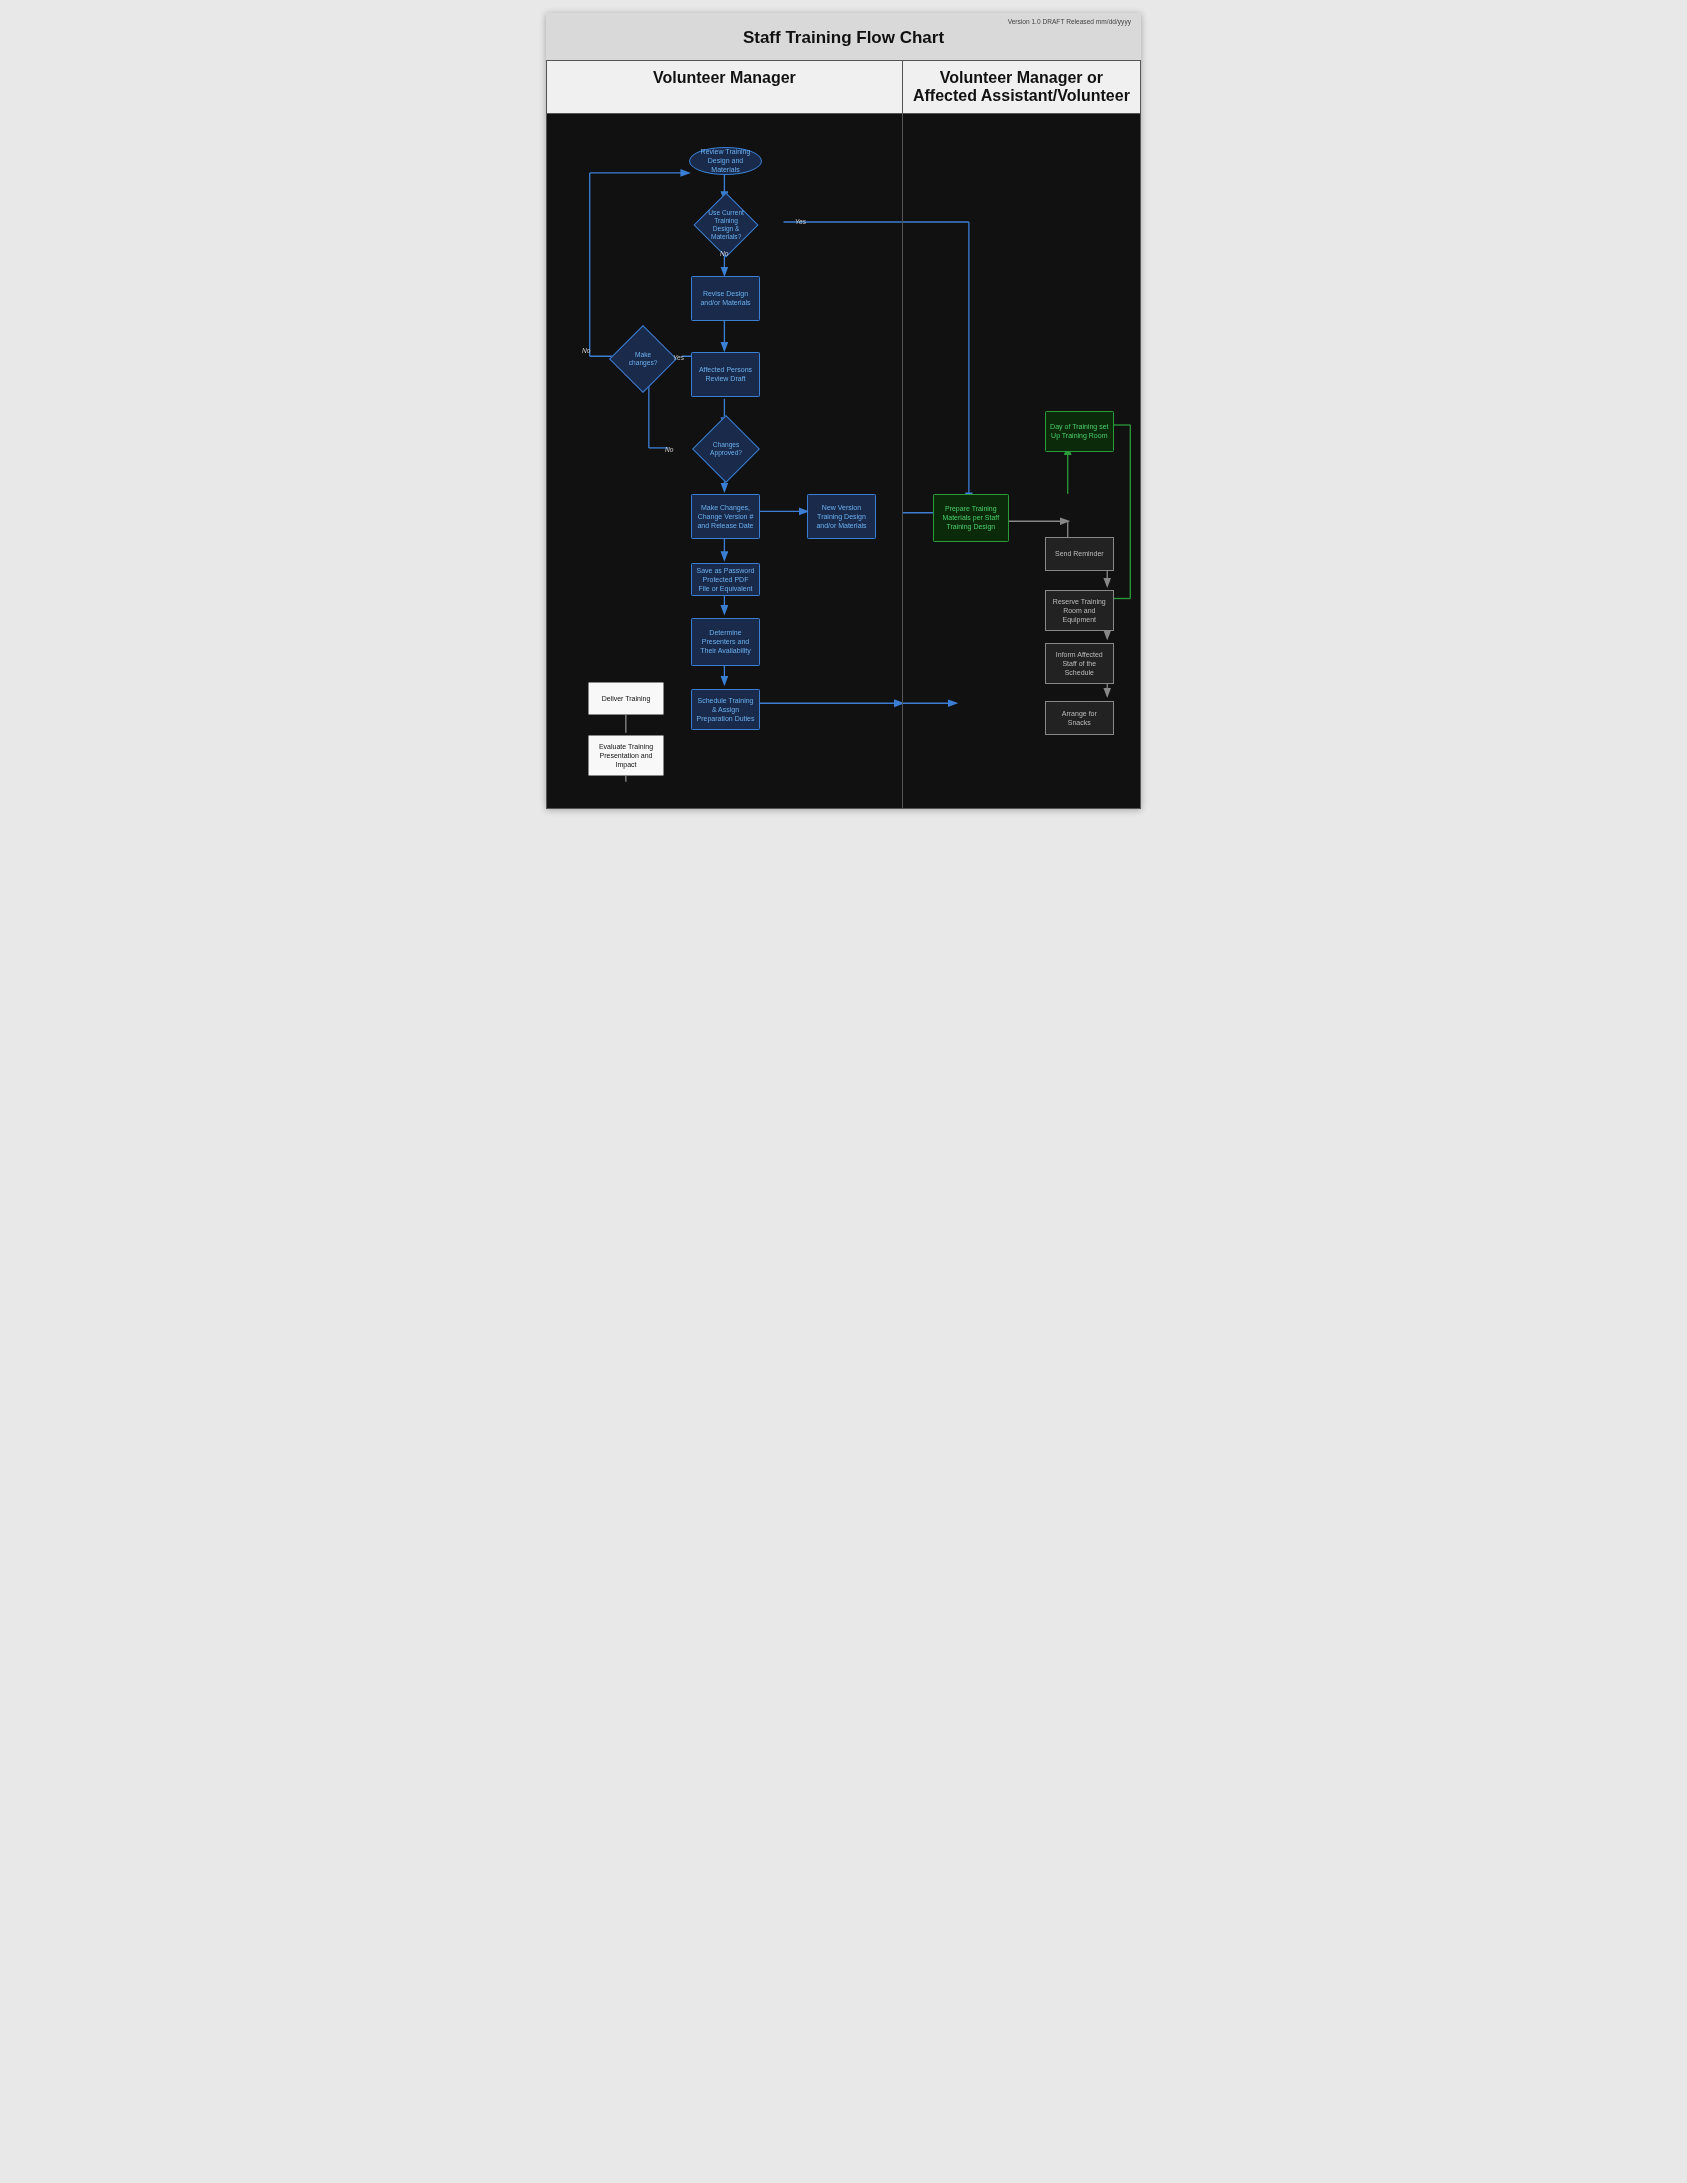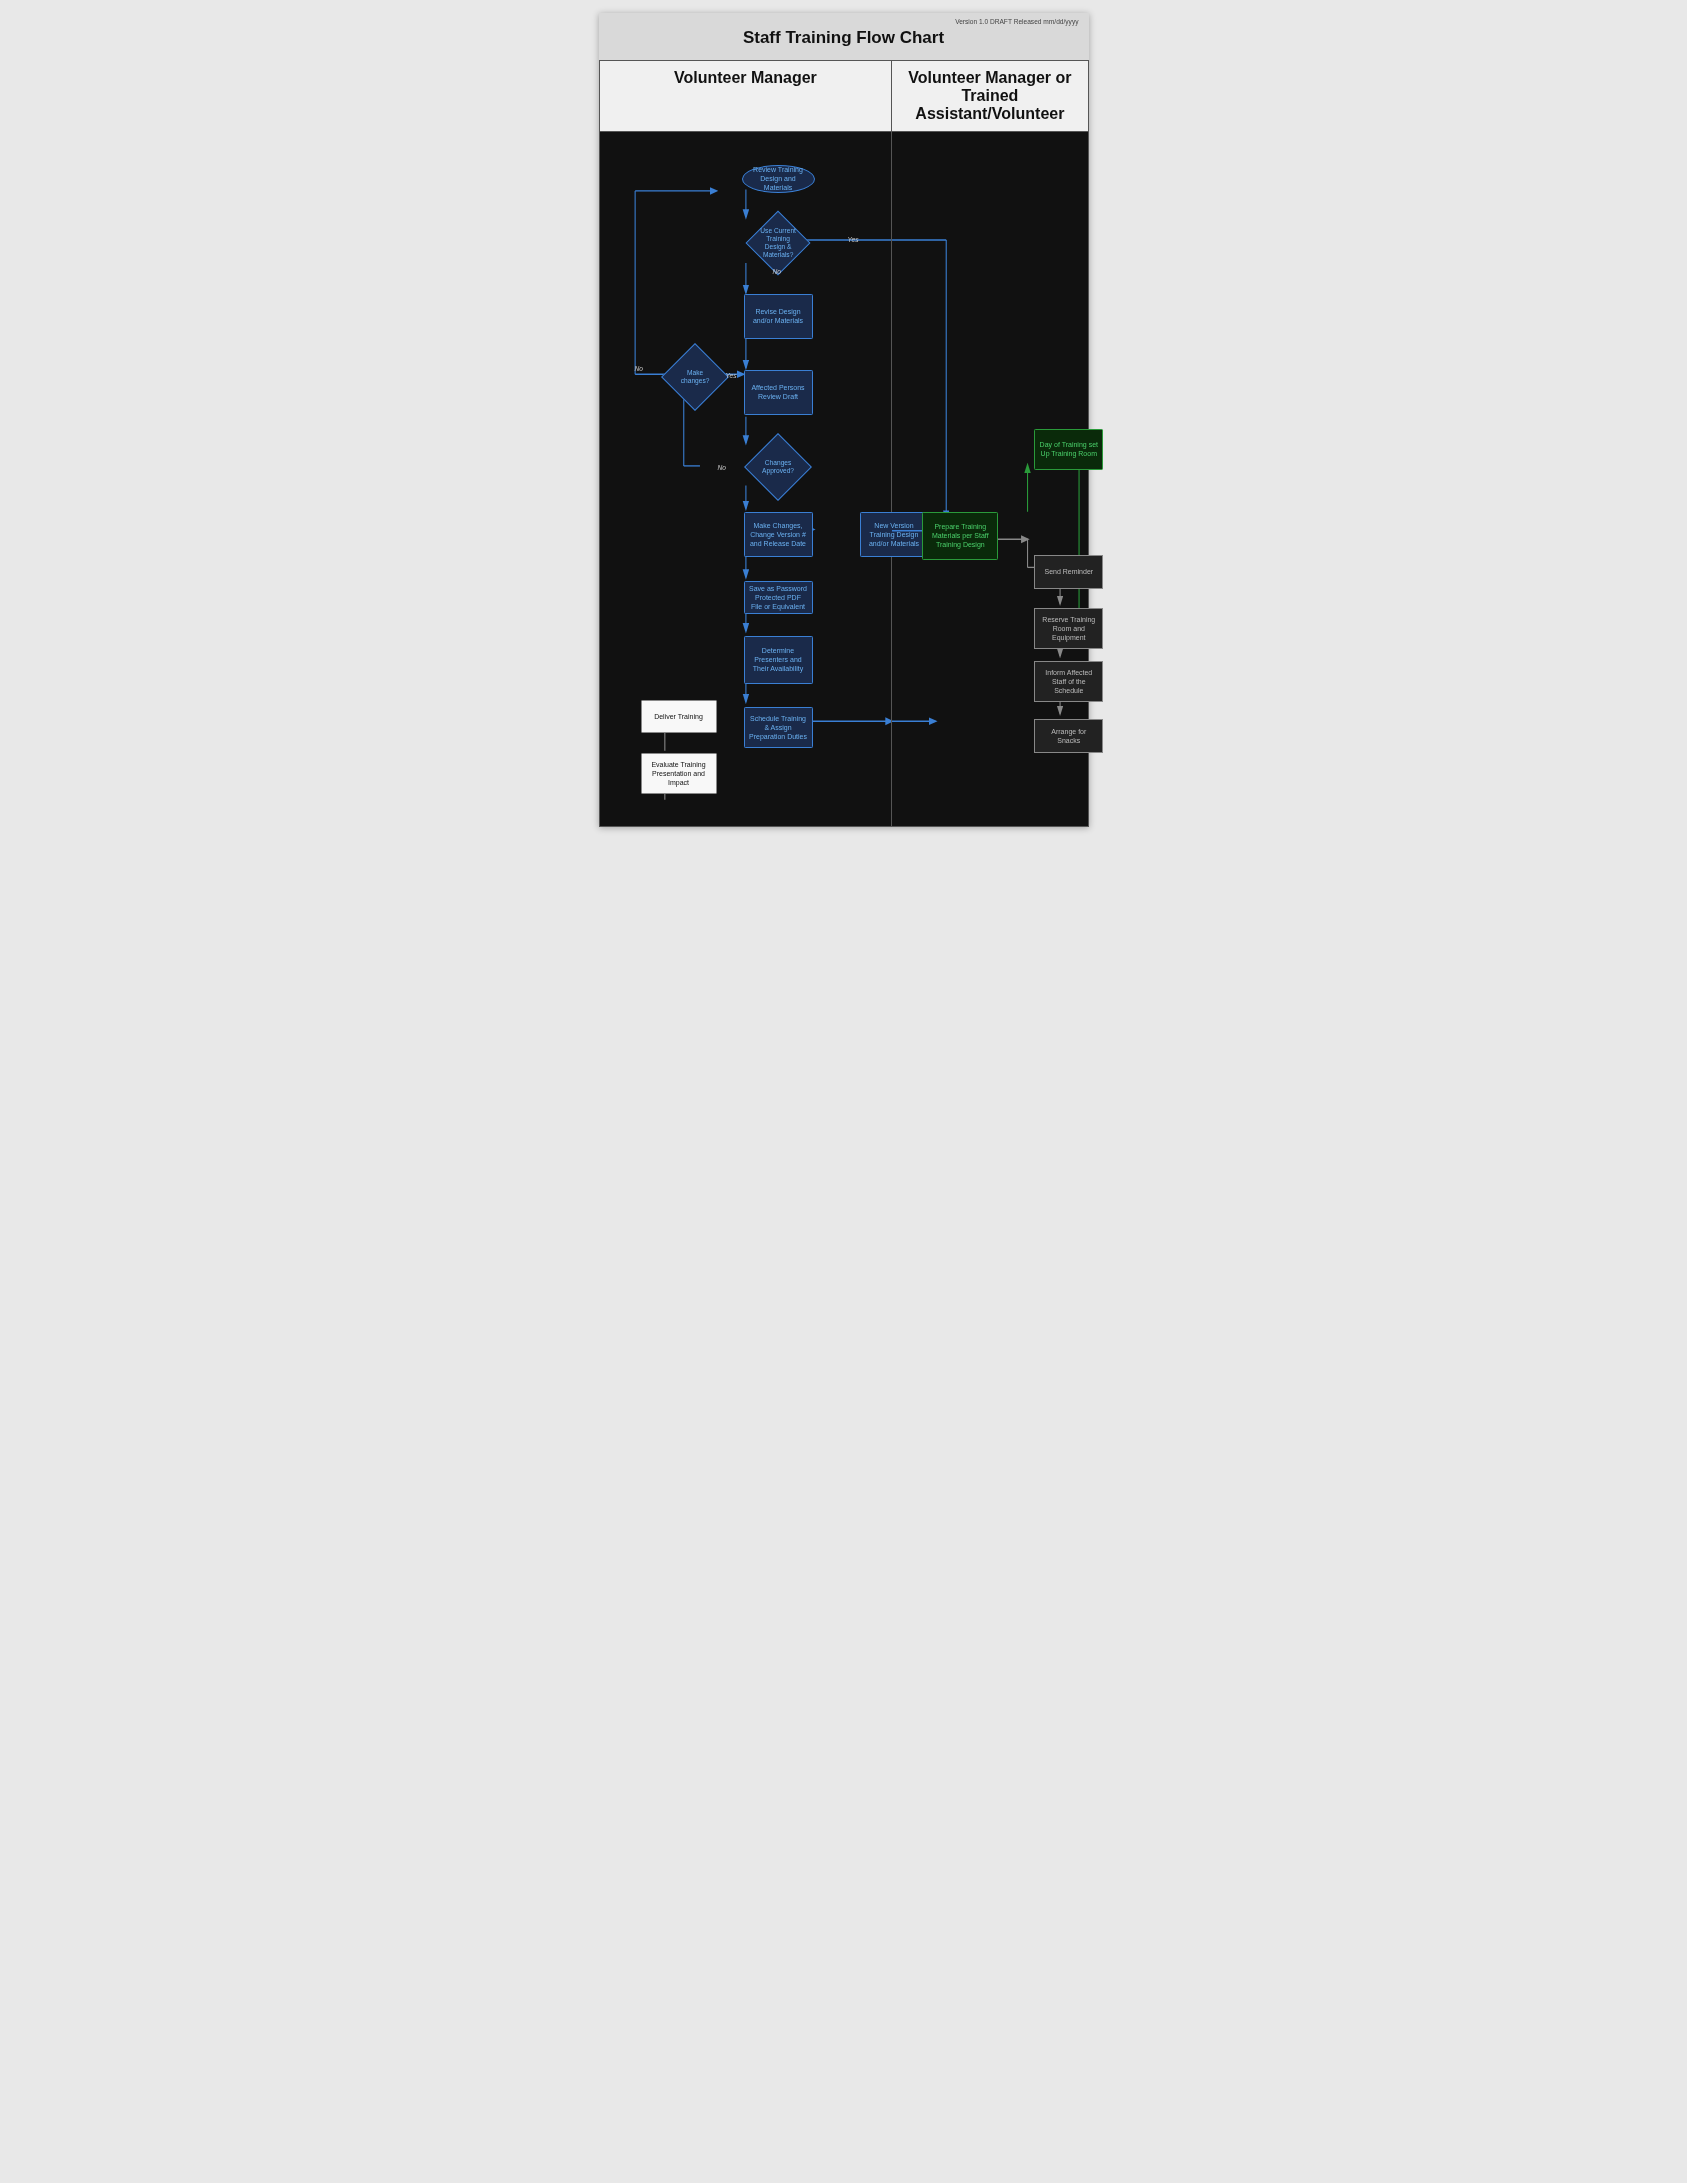--- a/index.html
+++ b/index.html
@@ -6,21 +6,21 @@
     body {
       background: #e8e8e8;
       font-family: Arial, sans-serif;
       display: flex;
       justify-content: center;
       align-items: flex-start;
       padding: 13.2px;
     }
     .page {
       background: #701a75;
-      width: 490px;
+      width: 595px;
       min-height: 767px;
       box-shadow: 0 1.3px 6.6px rgba(0,0,0,0.3);
       display: flex;
       flex-direction: column;
     }
     .header {
       background: #d9d9d9;
       padding: 6.6px 13.2px;
       position: relative;
     }
@@ -149,21 +149,21 @@
 <body>
 
 <div class="page">
   <div class="header">
     <div class="version-text">Version 1.0 DRAFT  Released  mm/dd/yyyy</div>
     <div class="title">Staff Training Flow Chart</div>
   </div>
 
   <div class="swimlane-header">
     <div class="lane-title lane-left">Volunteer Manager</div>
-    <div class="lane-title lane-right">Volunteer Manager or Trained Assistant/Volunteer</div>
+    <div class="lane-title lane-right">Volunteer Manager or Affected Assistant/Volunteer</div>
   </div>
 
   <div class="flowchart-area">
 
     <div class="left-lane">
 
       <svg class="connector-svg" viewBox="0 0 540 1060" preserveAspectRatio="none" xmlns="http://www.w3.org/2000/svg">
 
         <line x1="270" y1="88" x2="270" y2="130" stroke="#3a7fd4" stroke-width="2" marker-end="url(#arrowBlue)"></line>
 

